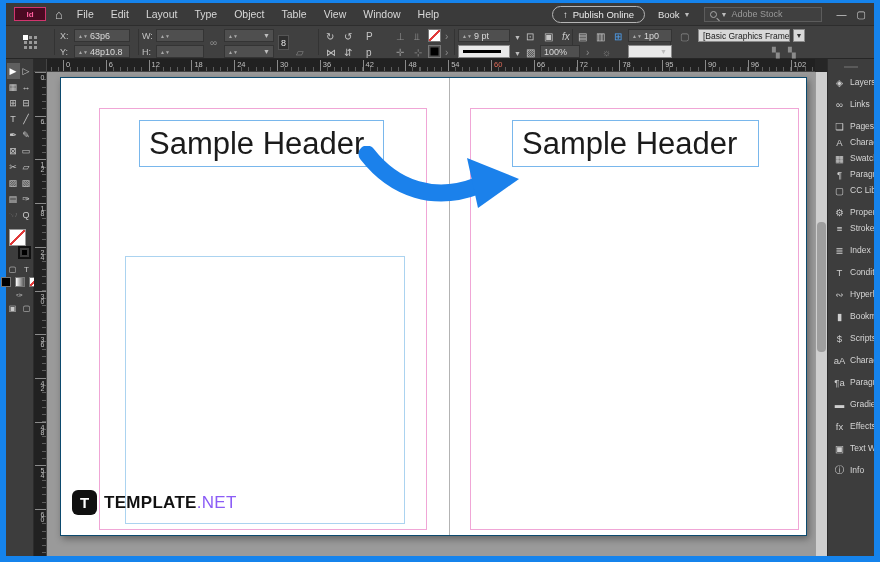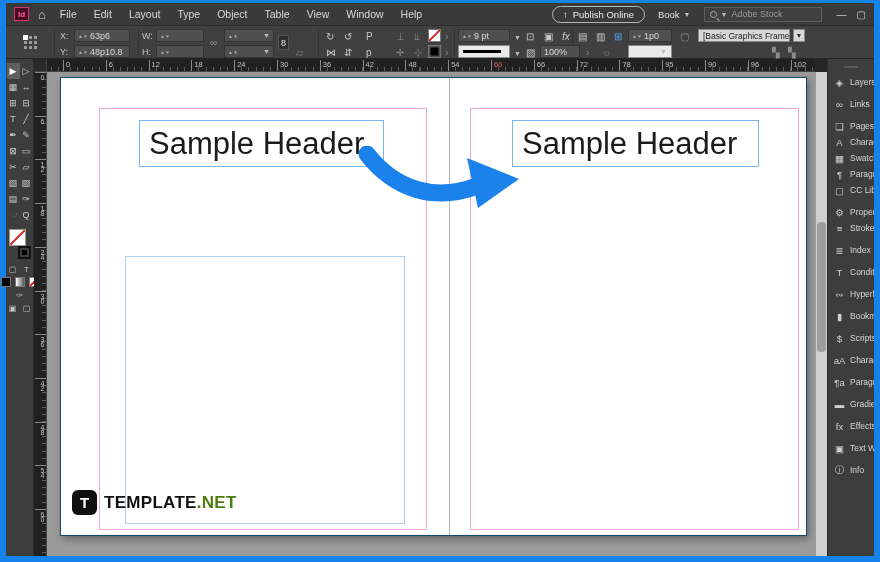--- a/index.html
+++ b/index.html
@@ -3,21 +3,21 @@
 <meta charset="utf-8">
 <style>
   * { margin:0; padding:0; box-sizing:border-box; }
   html,body { width:880px; height:562px; overflow:hidden; background:#1583ec;
     font-family:"Liberation Sans", sans-serif; }
   .frame { position:absolute; inset:0; background:#1583ec; padding:3px 6px 6px 6px; }
   .app { width:100%; height:100%; background:#3a3a3a; display:flex; flex-direction:column; position:relative; }
 
   
   .menubar { height:22px; background:#3a3a3a; display:flex; align-items:center; padding:0 8px; color:#d8d8d8; font-size:10.5px; flex:0 0 auto; }
-  .id-logo { width:15px; height:14px; background:#4a0a22; border:1px solid #d2356e; color:#ff5f9e; font-size:8px; font-weight:bold; display:flex; align-items:center; justify-content:center; margin-right:9px; }
+  .id-logo { width:32px; height:14px; background:#4a0a22; border:1px solid #d2356e; color:#ff5f9e; font-size:8px; font-weight:bold; display:flex; align-items:center; justify-content:center; margin-right:9px; }
   .home-ic { color:#cfcfcf; font-size:13px; margin-right:14px; }
   .menus { display:flex; gap:17px;align-items:flex-end; }
   .menu-item { cursor:default; }
   .mb-right { margin-left:auto; display:flex; align-items:center; gap:13px; }
   .publish { display:flex; align-items:center; gap:5px; border:1px solid #b5b5b5; border-radius:10px; padding:2px 10px; font-size:9.5px; color:#ececec; }
   .book { display:flex; align-items:center; gap:4px; font-size:9.5px; color:#e2e2e2; }
   .chev { font-size:7px; color:#bdbdbd; }
   .searchbox { display:flex; align-items:center; gap:4px; width:118px; height:15px; background:#404040; border:1px solid #5c5c5c; padding:0 5px; }
   .mag { width:7px; height:7px; border:1.2px solid #a8a8a8; border-radius:50%; position:relative; flex:0 0 auto; }
   .mag::after { content:""; position:absolute; width:4px; height:1.2px; background:#a8a8a8; transform:rotate(45deg); left:5px; top:7px; }
@@ -86,21 +86,21 @@
   .tframe { position:absolute; top:42px; height:47px; border:1px solid #79b7ec; background:#fff; display:flex; align-items:center; }
   .tf-left { left:78px; width:245px; }
   .tf-right { left:451px; width:247px; }
   .tframe .hdr { font-size:31px; color:#1b1b1b; padding-left:9px; letter-spacing:0px; white-space:nowrap; }
   .bigframe { position:absolute; left:64px; top:178px; width:280px; height:268px; border:1px solid #abd3f0; }
   .arrow-svg { position:absolute; left:296px; top:68px; width:168px; height:66px; }
   .watermark { position:absolute; left:11px; top:412px; display:flex; align-items:center; gap:7px; }
   .wm-badge { width:25px; height:25px; background:#101010; border-radius:6px; color:#fff; font-weight:bold; font-size:15px; display:flex; align-items:center; justify-content:center; }
   .wm-text { font-size:17px; color:#111; letter-spacing:.3px; }
   .wm-text b { font-weight:700; }
-  .wm-text span { font-weight:700; color:#4d7c0f; }
+  .wm-text span { font-weight:400; color:#8b5cf6; }
 
   .vscroll { position:absolute; right:0; top:13px; bottom:0; width:12px; background:#cfcfcf; border-left:1px solid #9b9b9b; z-index:3; }
   .vthumb { position:absolute; left:1px; right:1px; top:150px; height:130px; background:#9e9e9e; border-radius:4px; }
 
   
   .dock { width:47px; background:#3d3d3d; border-left:1px solid #2c2c2c; flex:0 0 auto; padding-top:7px; overflow:hidden; }
   .dock-grip { width:14px; height:2px; border-top:1px solid #5a5a5a; border-bottom:1px solid #5a5a5a; margin:0 auto 5px auto; }
   .dock-item { display:flex; align-items:center; gap:4px; height:16px; padding-left:5px; margin-top:6px; }
   .dock-item.tight { margin-top:0; }
   .dock-ico { width:13px; font-size:9.5px; color:#cfcfcf; text-align:center; flex:0 0 auto; font-style:normal; }

